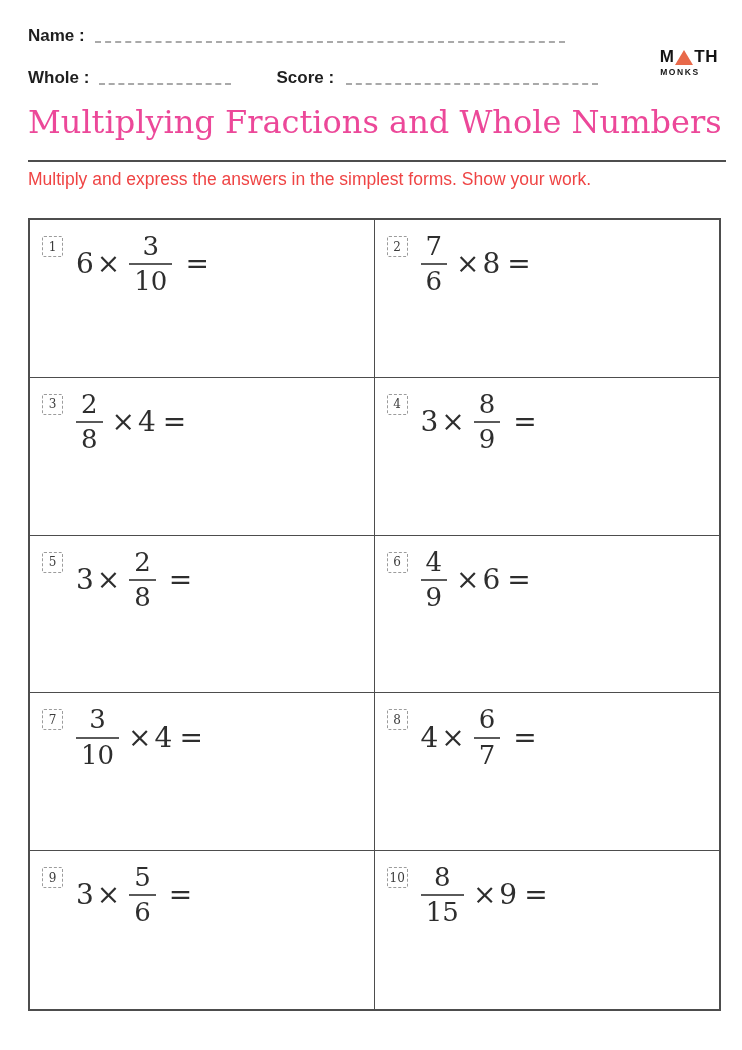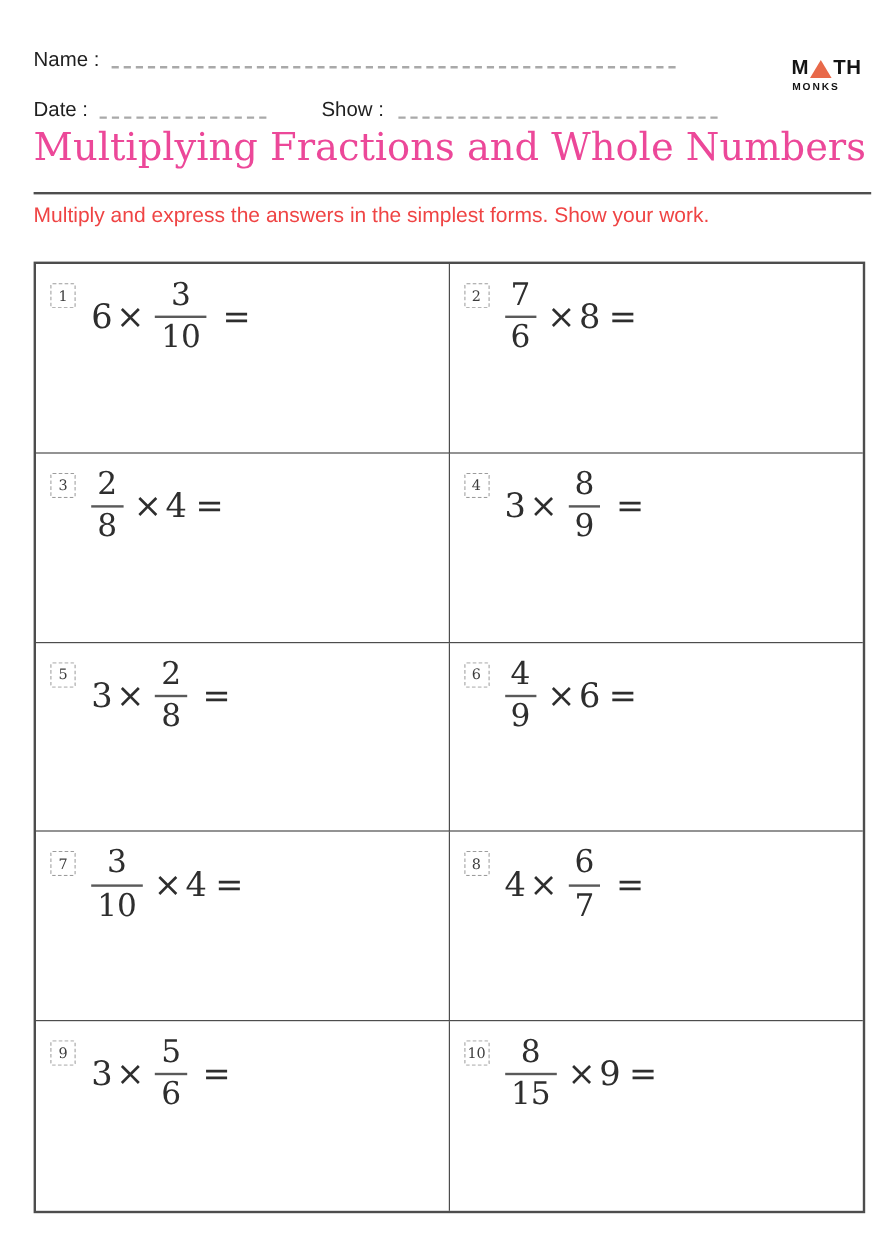--- a/index.html
+++ b/index.html
@@ -8,21 +8,21 @@
     position: relative;
     width: 742px;
     height: 1050px;
     background: #ffffff;
     font-family: "Liberation Sans", sans-serif;
     color: #1c1c1c;
     overflow: hidden;
   }
 
   
-  .header { position: absolute; top: 40px; left: 28px; width: 570px; }
+  .header { position: absolute; top: 26px; left: 28px; width: 570px; font-weight: bold; }
   .field-row { display: flex; align-items: flex-end; }
   .field-row.row-1 { margin-bottom: 22px; }
   .field-label { font-size: 17px; color: #1f1f1f; white-space: nowrap; }
   .dash-line { border-bottom: 2px dashed #a9a9a9; height: 1px; margin-bottom: 3px; }
   .name-line  { width: 470px; margin-left: 10px; }
   .score-line { width: 152px; margin-left: 10px; }
   .date-label { margin-left: 46px; }
   .date-line  { width: 292px; margin-left: 12px; }
 
   
@@ -105,23 +105,23 @@
 <body>
 
 <div class="page">
 
   <div class="header">
     <div class="field-row row-1">
       <span class="field-label">Name :</span>
       <span class="dash-line name-line"></span>
     </div>
     <div class="field-row row-2">
-      <span class="field-label">Date :</span>
+      <span class="field-label">Whole :</span>
       <span class="dash-line score-line"></span>
-      <span class="field-label date-label">Show :</span>
+      <span class="field-label date-label">Score :</span>
       <span class="dash-line date-line"></span>
     </div>
   </div>
 
   <div class="logo">
     <div class="logo-word">
       <span>M</span>
       <span class="logo-triangle" style="border-bottom: 15px solid rgb(232, 105, 74);"></span>
       <span>TH</span>
     </div>

